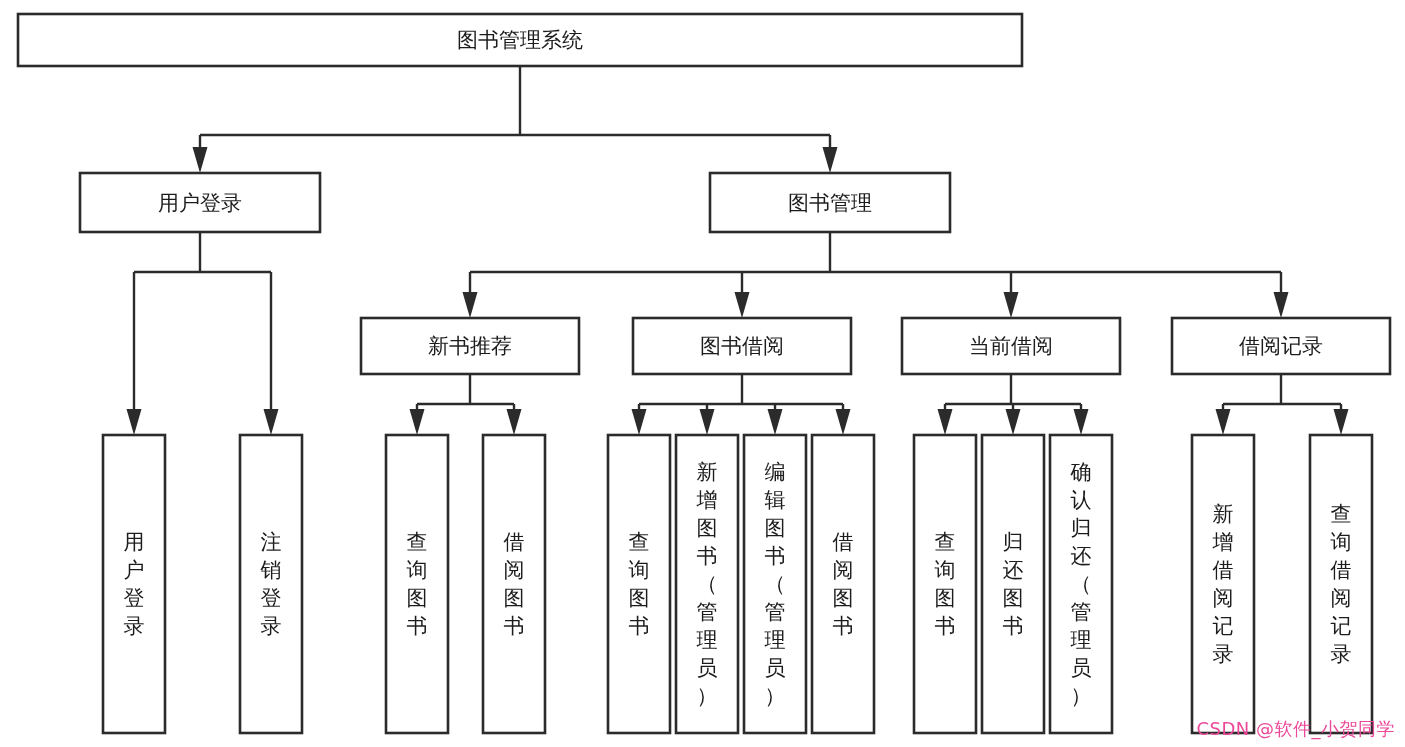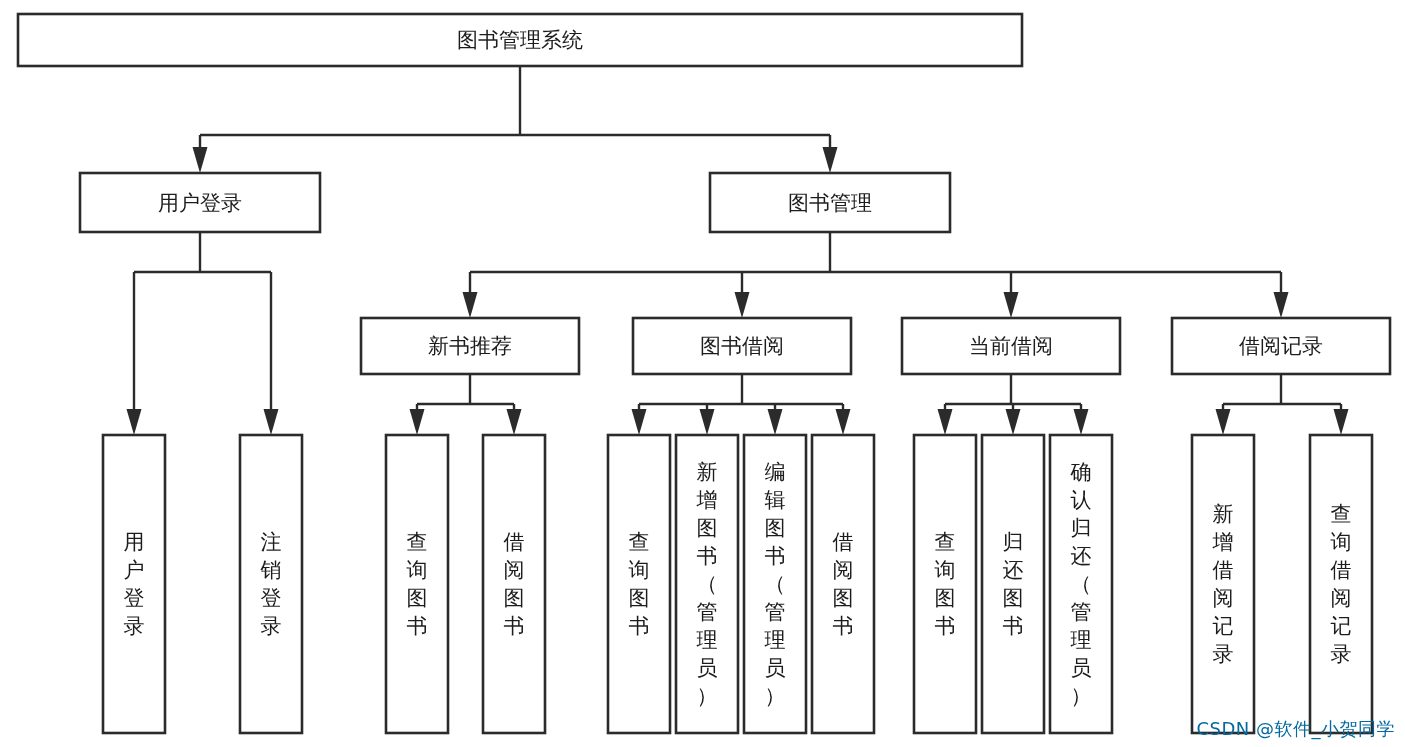--- a/index.html
+++ b/index.html
@@ -53,21 +53,21 @@
     font-size: 21px;
     fill: #1c1c1c;
     text-anchor: middle;
   }
   .watermark {
     position: absolute;
     right: 10px;
     bottom: 6px;
     font-family: "DejaVu Sans", "Liberation Sans", sans-serif;
     font-size: 18px;
-    color: #0369a1;
+    color: #ec4899;
     white-space: nowrap;
     letter-spacing: 0.5px;
     user-select: none;
   }
 </style>
 </head>
 <body>
 
 <div id="diagram-root">
   <svg class="flow" viewBox="0 0 1405 747">

